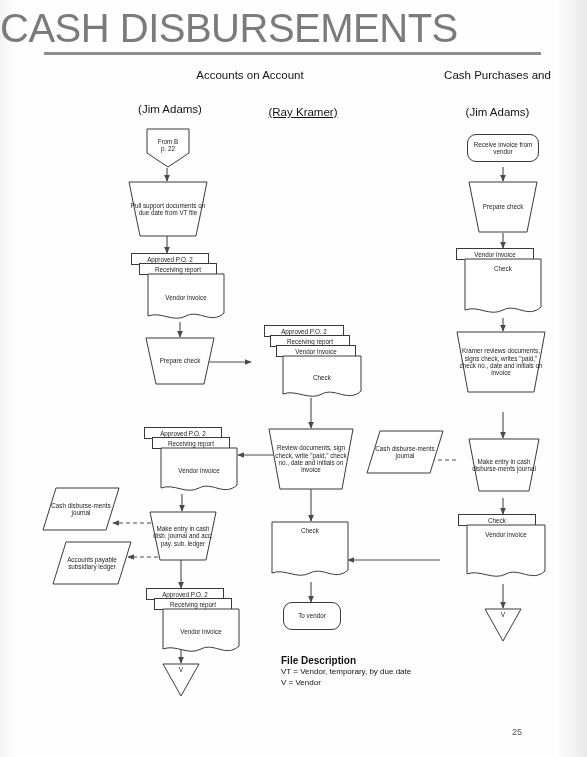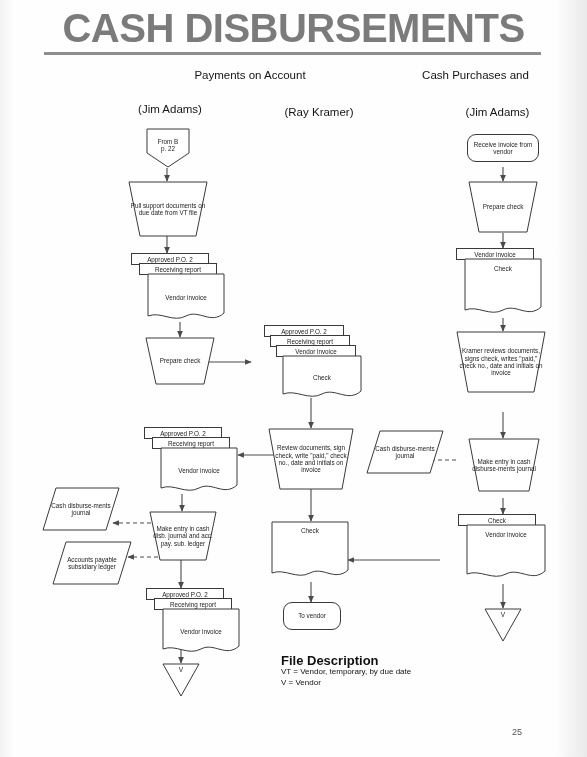--- a/index.html
+++ b/index.html
@@ -11,22 +11,22 @@
     position:relative;
     overflow:hidden;
   }
   #page{
     position:absolute;inset:0;
     background:linear-gradient(90deg,#f2f2f2 0px,#fefefe 14px,#fefefe 556px,#e9e9e9 587px);
   }
   
   .title{
     position:absolute;left:0;top:6px;width:587px;
-    text-align:center;
-    font-size:40px;font-weight:bold;
+    text-align:left;
+    font-size:40px;font-weight:normal;
     letter-spacing:-0.5px;
     color:#7b7b7b;
     font-family:"Liberation Sans","DejaVu Sans",sans-serif;
   }
   .title-rule{
     position:absolute;left:44px;top:52px;width:497px;height:3px;
     background:#8e8e8e;
   }
   
   .col-head{
@@ -71,37 +71,37 @@
   
   .pent{background:transparent;}
   .pent svg{position:absolute;inset:0;}
   .pent .txt{position:relative;z-index:2;padding-bottom:6px;}
   
   #wires{position:absolute;left:0;top:0;width:587px;height:757px;pointer-events:none;}
   
   .legend{
     position:absolute;font-size:8px;line-height:11px;color:#111;
   }
-  .legend .lg-title{font-weight:bold;font-size:13px;}
+  .legend .lg-title{font-weight:bold;font-size:10px;}
   .pageno{
     position:absolute;font-size:9px;color:#555;
   }
 </style>
 </head>
 <body>
 
 <div id="page">
 
   <div class="title">CASH DISBURSEMENTS</div>
   <div class="title-rule"></div>
 
-  <div class="col-head" style="left:150px;top:68px;width:200px;">Payments on Account</div>
+  <div class="col-head" style="left:150px;top:68px;width:200px;">Accounts on Account</div>
   <div class="col-sub" style="left:95px;top:102px;width:150px;">(Jim Adams)</div>
-  <div class="col-sub" style="left:249px;top:105px;width:140px;">(Ray Kramer)</div>
-  <div class="col-head" style="left:388px;top:68px;width:175px;">Cash Purchases and</div>
+  <div class="col-sub" style="left:233px;top:105px;width:140px;text-decoration:underline;">(Ray Kramer)</div>
+  <div class="col-head" style="left:410px;top:68px;width:175px;">Cash Purchases and</div>
   <div class="col-sub" style="left:410px;top:105px;width:175px;">(Jim Adams)</div>
 
   <svg id="wires">
     <defs>
       <marker id="ah" markerWidth="7" markerHeight="7" refX="5.4" refY="3" orient="auto">
         <path d="M0,0.4 L6,3 L0,5.6 Z" fill="#4a4a4a"></path>
       </marker>
     </defs>
     <g stroke="#4a4a4a" stroke-width="1.1" fill="none" marker-end="url(#ah)">
 

